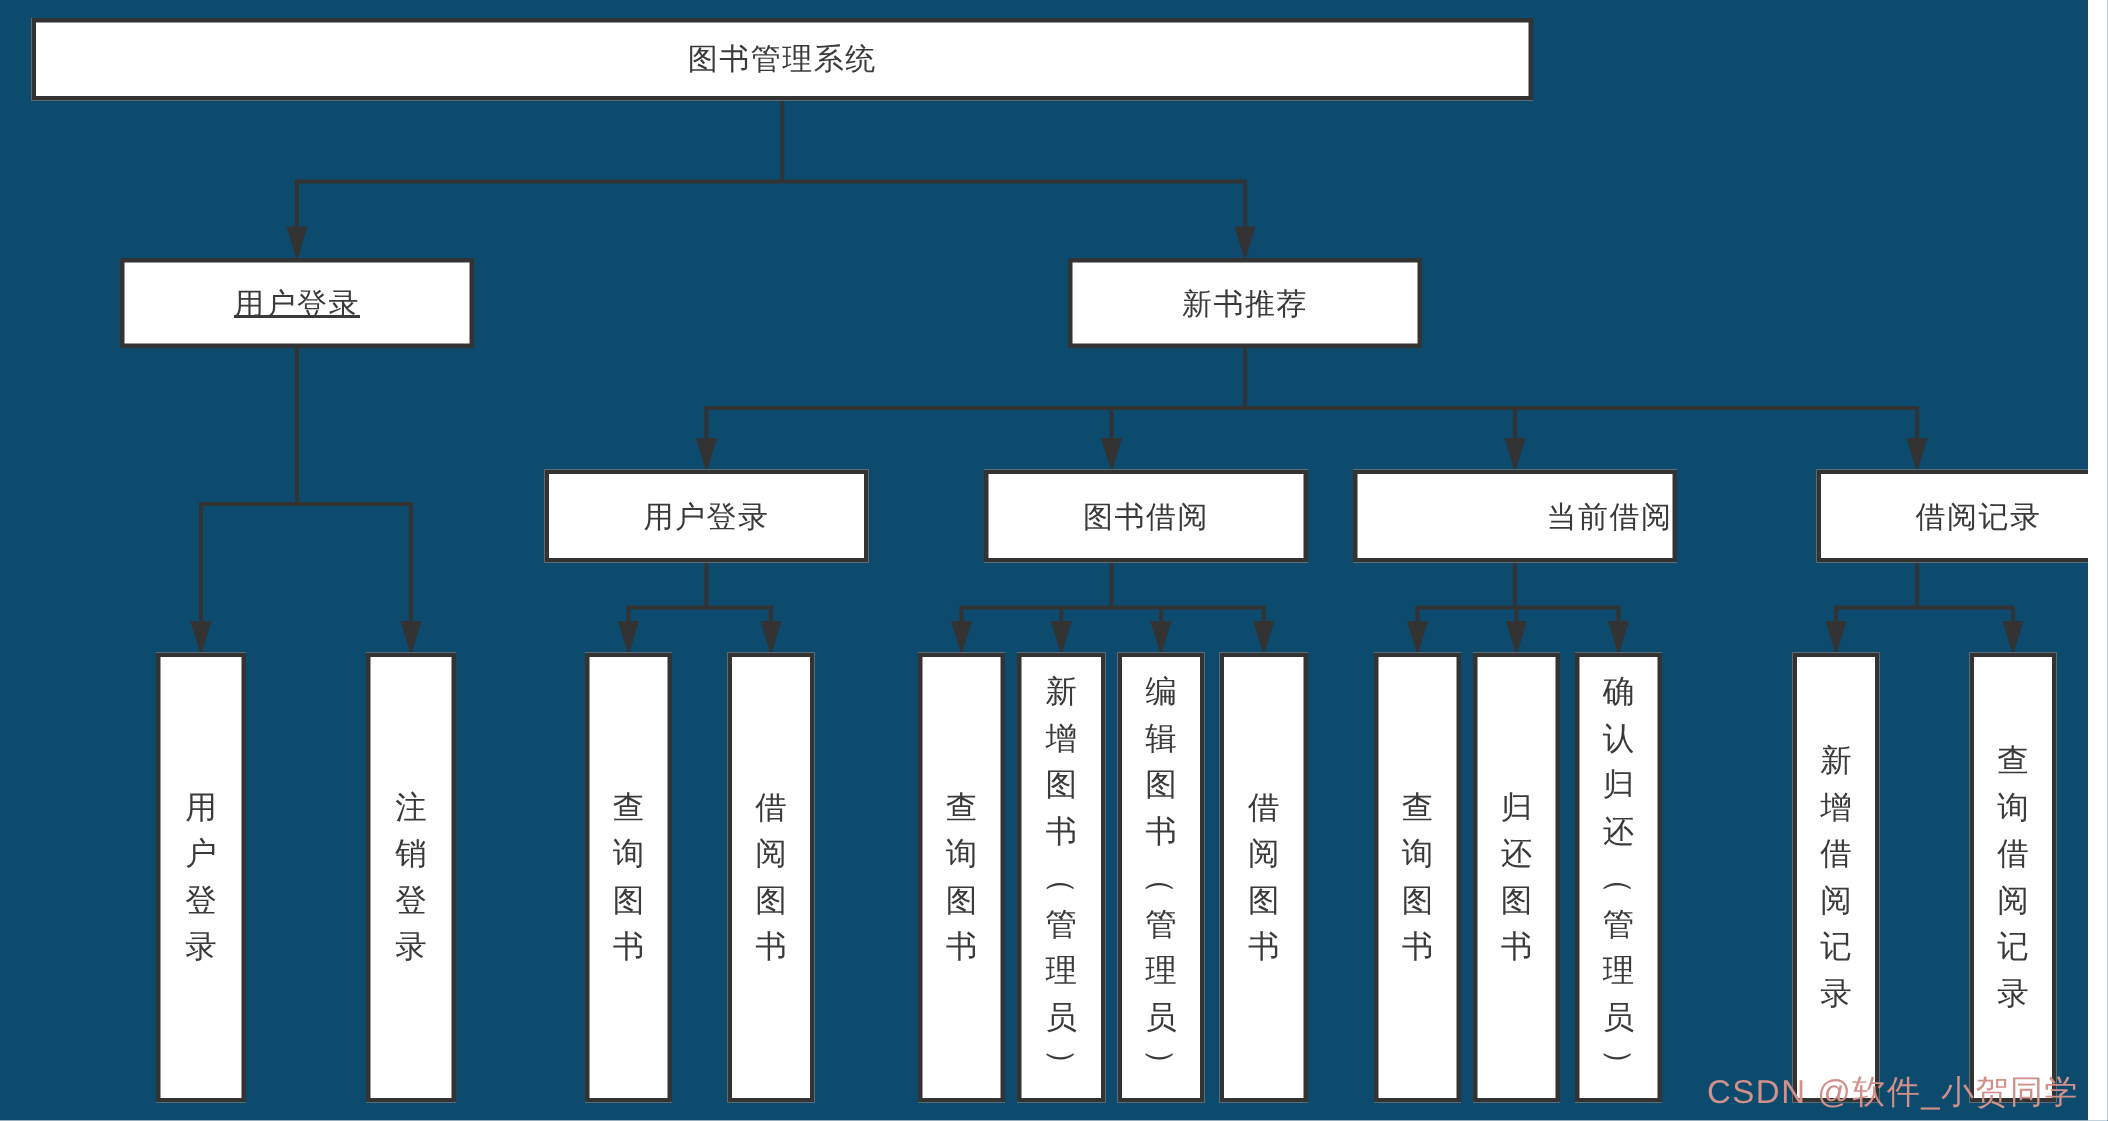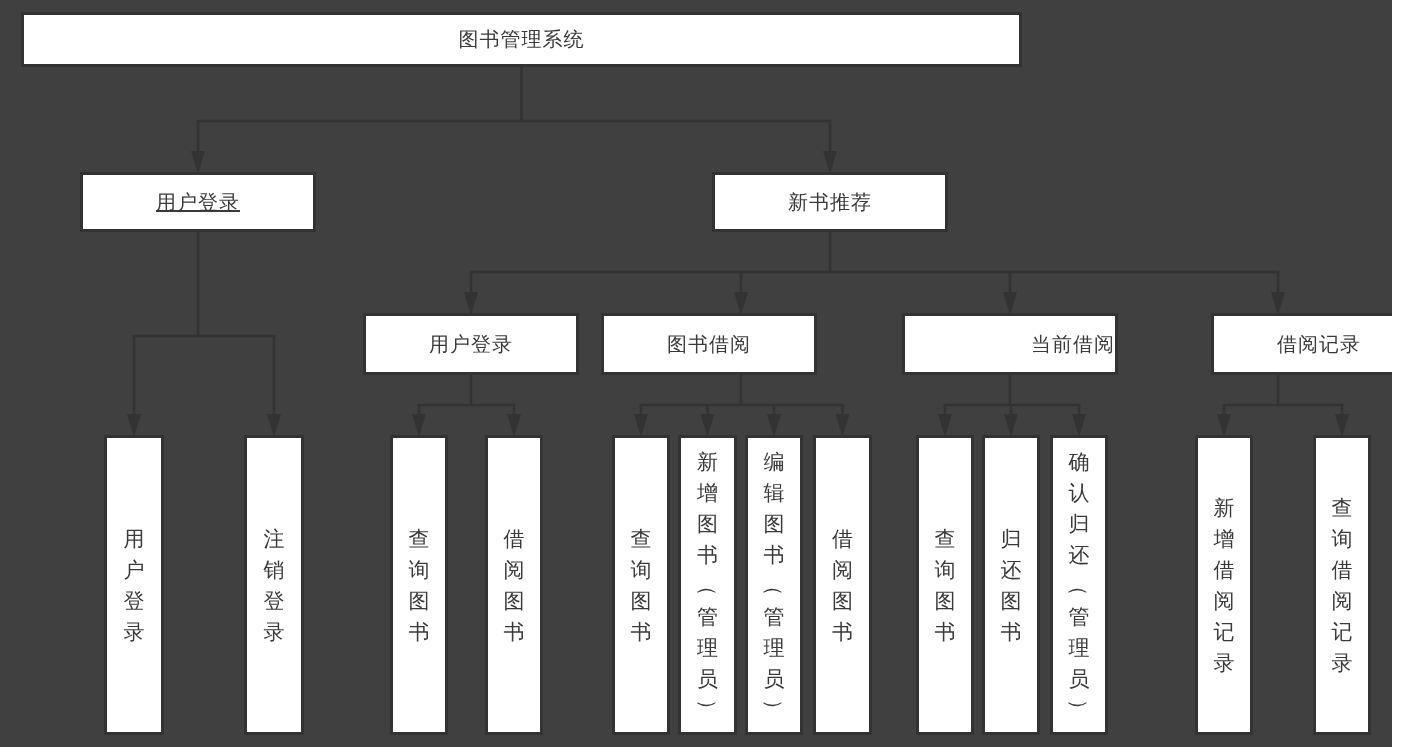--- a/index.html
+++ b/index.html
@@ -1,17 +1,17 @@
 <!DOCTYPE html>
 <html><head>
 <meta charset="utf-8">
 <style>
   html,body{margin:0;padding:0;background:#ffffff;}
   body{font-family:"Liberation Sans","DejaVu Sans",sans-serif;}
-  #stage{position:relative;width:1392px;height:747px;background:#404040;overflow:hidden;}
+  #stage{position:relative;width:1392px;height:747px;background:#0c4a6e;overflow:hidden;}
   .node{
     position:absolute;
     box-sizing:border-box;
     border:3px solid #333333;
     background:#ffffff;
     color:#3a3a3a;
     display:flex;
     align-items:center;
     justify-content:center;
     text-align:center;
@@ -101,21 +101,21 @@
       </div>
       <div class="node h" style="left: 80px; top: 172px; width: 236px; height: 60px; text-decoration: underline;">
         <span class="lbl">用户登录</span>
       </div>
       <div class="node h" style="left: 712px; top: 172px; width: 236px; height: 60px;">
         <span class="lbl">新书推荐</span>
       </div>
       <div class="node h" style="left: 363px; top: 313px; width: 216px; height: 62px;">
         <span class="lbl">用户登录</span>
       </div>
-      <div class="node h" style="left: 601px; top: 313px; width: 216px; height: 62px;">
+      <div class="node h" style="left: 656px; top: 313px; width: 216px; height: 62px;">
         <span class="lbl">图书借阅</span>
       </div>
       <div class="node h" style="left: 902px; top: 313px; width: 216px; height: 62px; justify-content: flex-end;">
         <span class="lbl">当前借阅</span>
       </div>
       <div class="node h" style="left: 1170px; top: 313px; width: 216px; height: 62px; margin-left: 41px;">
         <span class="lbl">借阅记录</span>
       </div>
       <div class="node v" style="left: 104px; top: 435px; width: 60px; height: 300px;">
         <span class="lbl">
@@ -234,13 +234,14 @@
         <span class="lbl">
           <span class="ch">查</span>
           <span class="ch">询</span>
           <span class="ch">借</span>
           <span class="ch">阅</span>
           <span class="ch">记</span>
           <span class="ch">录</span>
         </span>
       </div>
     </div>
+  <div id="watermark" style="color: rgb(209, 144, 138);">CSDN @软件_小贺同学</div>
 </div>
 
 </body></html>

